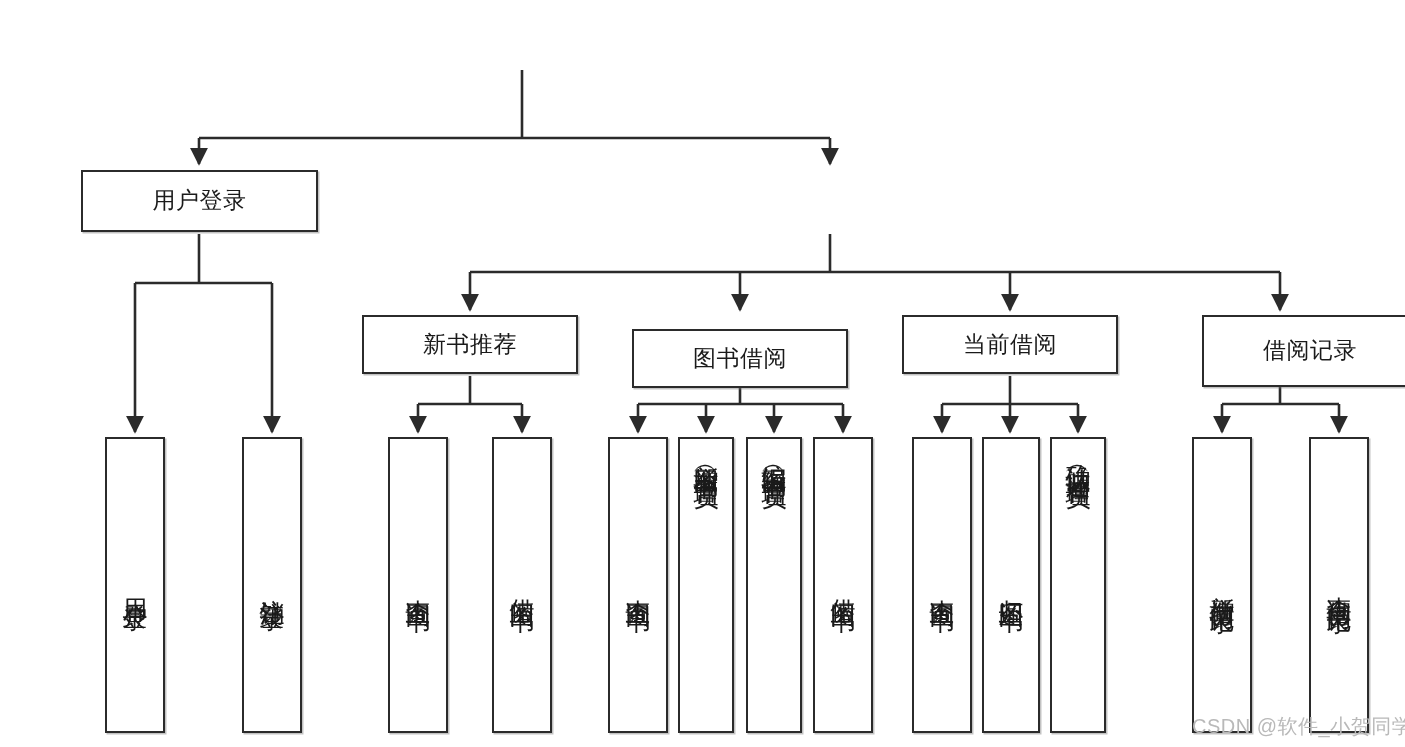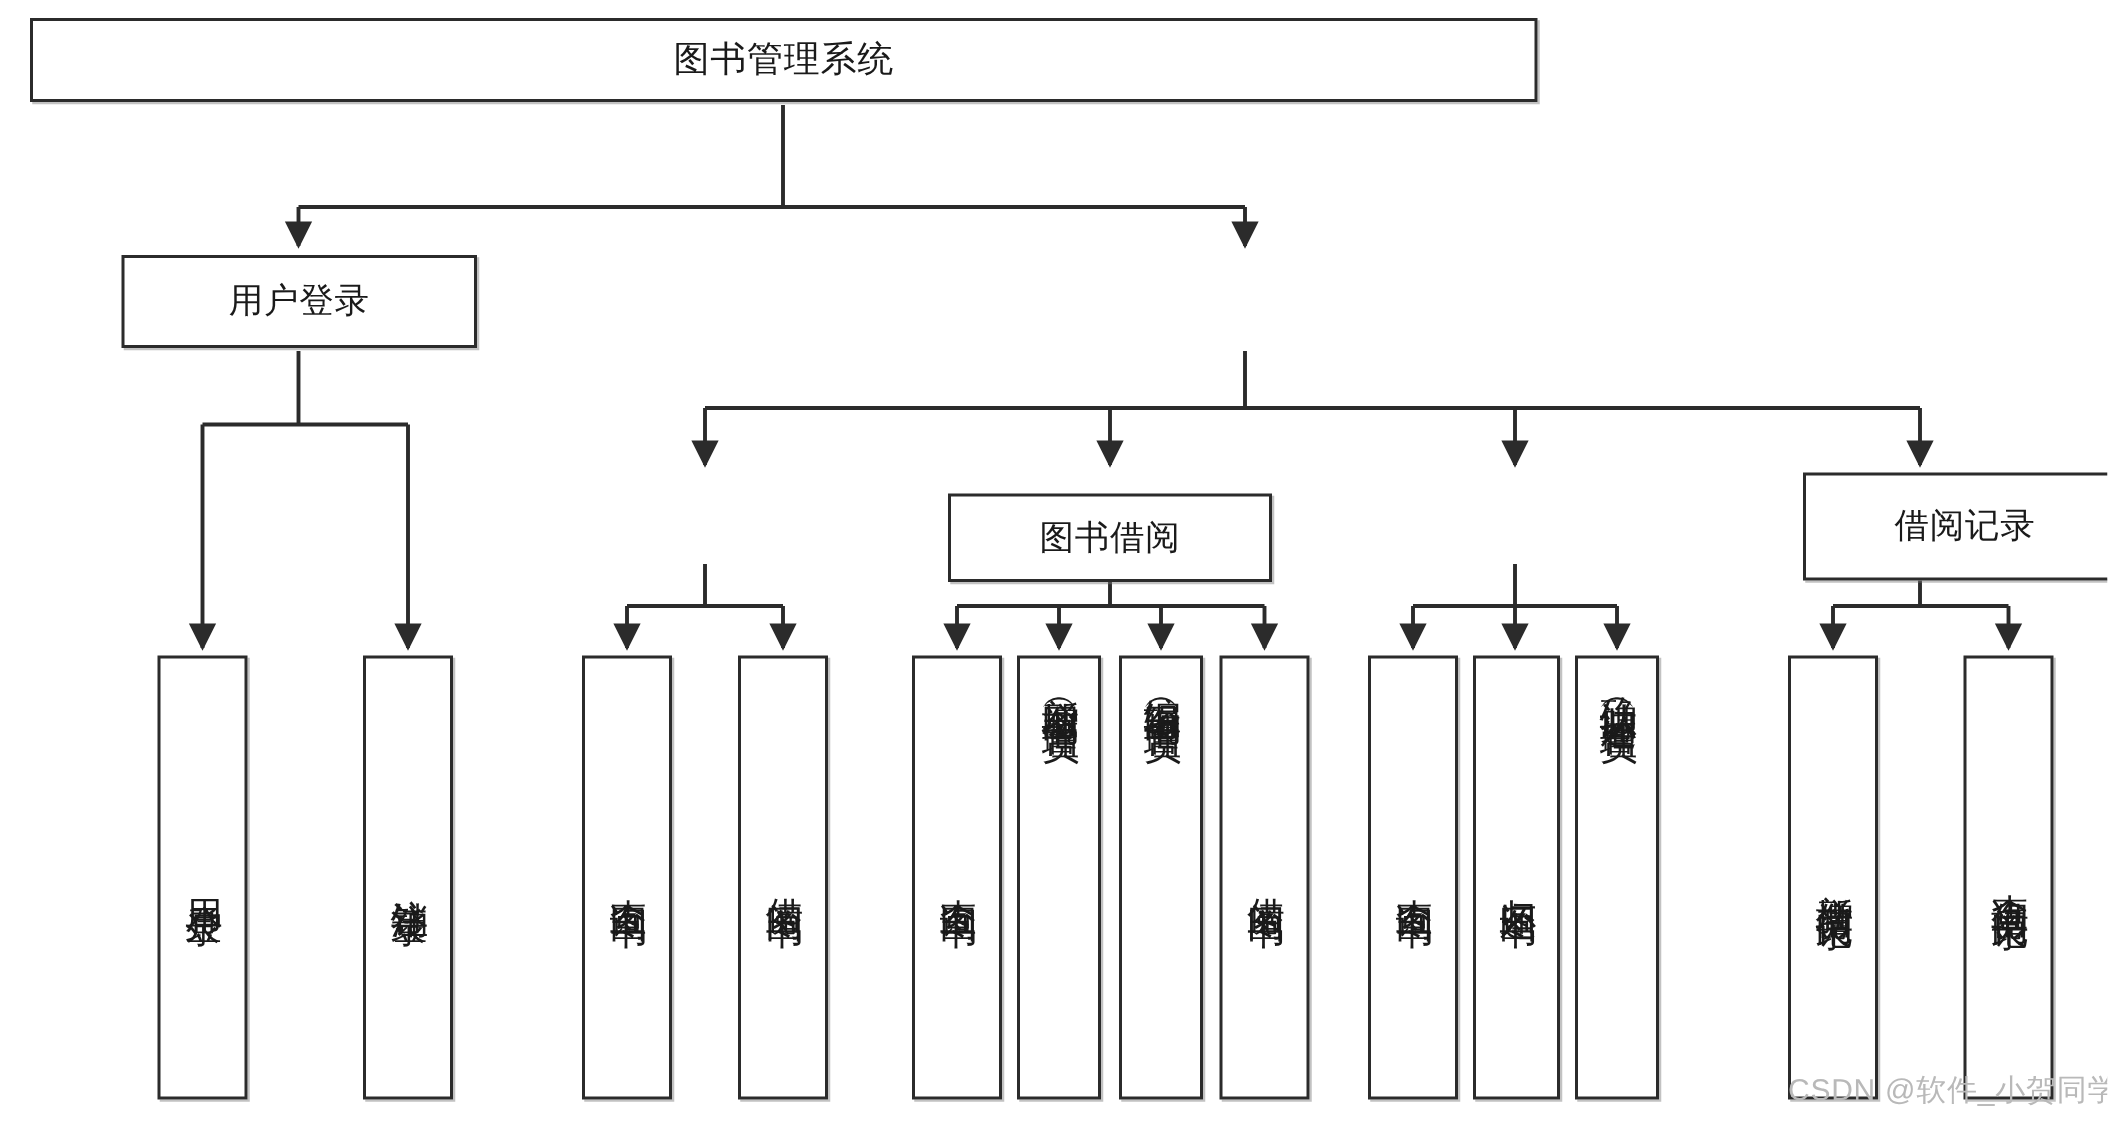--- a/index.html
+++ b/index.html
@@ -122,30 +122,33 @@
       <path d="M 1010 404 L 1010 432" marker-end="url(#arrow)"></path>
       <path d="M 1078 404 L 1078 432" marker-end="url(#arrow)"></path>
 
       <path d="M 1280 376 L 1280 404"></path>
       <path d="M 1222 404 L 1339 404"></path>
       <path d="M 1222 404 L 1222 432" marker-end="url(#arrow)"></path>
       <path d="M 1339 404 L 1339 432" marker-end="url(#arrow)"></path>
     </g>
   </svg>
 
-  <div class="node h root" style="left:20px; top:12px; width:1005px; height:56px;">
-    <span class="label">图书管理系统</span>
-  </div>
 
   <div class="node h" style="left:81px; top:170px; width:237px; height:62px;">
     <span class="label">用户登录</span>
   </div>
 
+  <div class="node h" style="left:362px; top:315px; width:216px; height:59px;">
+    <span class="label">新书推荐</span>
+  </div>
   <div class="node h" style="left:632px; top:329px; width:216px; height:59px;">
     <span class="label">图书借阅</span>
+  </div>
+  <div class="node h" style="left:902px; top:315px; width:216px; height:59px;">
+    <span class="label">当前借阅</span>
   </div>
   <div class="node h" style="left:1180px; top:315px; width:216px; height:72px;margin-left:22px;">
     <span class="label">借阅记录</span>
   </div>
 
   <div class="node v mid" style="left:105px; top:437px; width:60px; height:296px;">
     <span class="label">用户登录</span>
   </div>
   <div class="node v mid" style="left:242px; top:437px; width:60px; height:296px;">
     <span class="label">注销登录</span>

